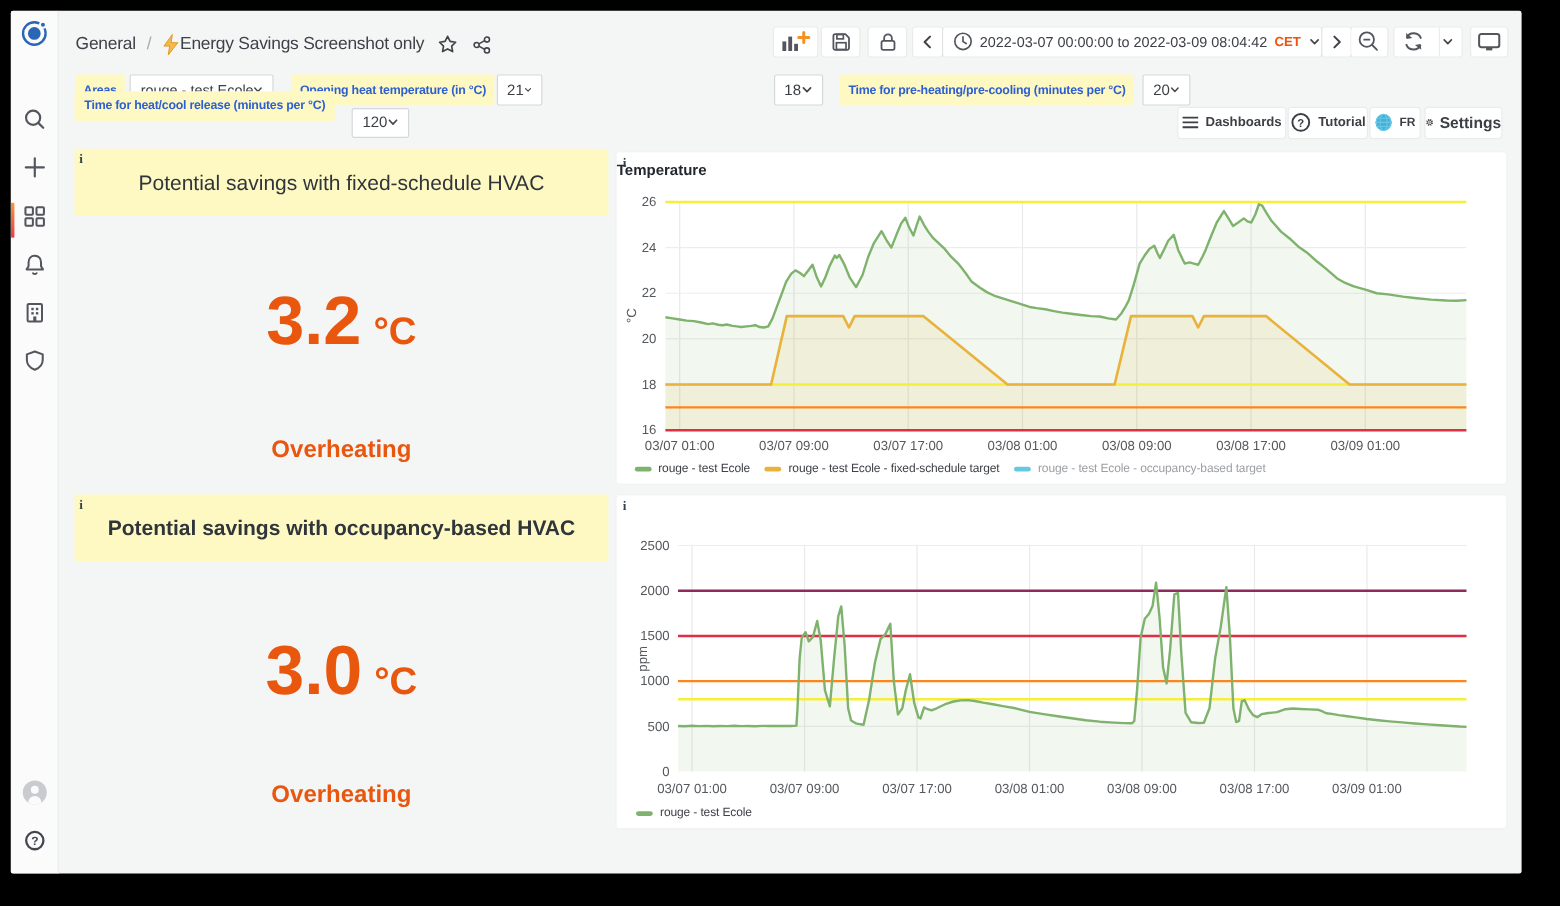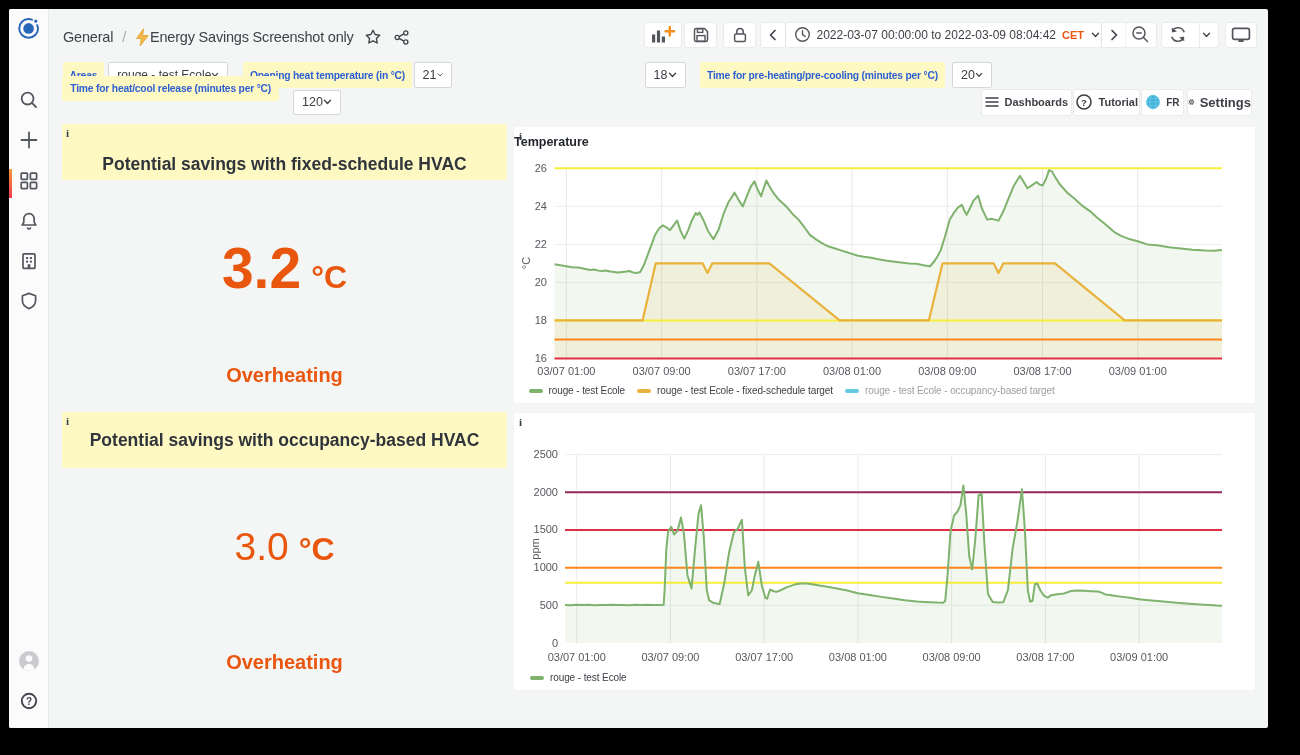--- a/index.html
+++ b/index.html
@@ -236,30 +236,30 @@
         <line x1="3.38" y1="5.54" x2="1.16" y2="4.64" stroke="#3c3f45" stroke-width="1.7"></line>
         <line x1="5.48" y1="3.41" x2="4.54" y2="1.20" stroke="#3c3f45" stroke-width="1.7"></line>
         <line x1="8.46" y1="3.38" x2="9.36" y2="1.16" stroke="#3c3f45" stroke-width="1.7"></line>
         <line x1="10.59" y1="5.48" x2="12.80" y2="4.54" stroke="#3c3f45" stroke-width="1.7"></line>
       </svg>
       <span style="margin-left:5px">Settings</span>
     </div>
 
 <div class="wbox" style="left:53px;top:115px;width:445px;height:56px"></div>
 <div class="info" style="left:57px;top:118px">i</div>
-<div class="abs" style="left:53px;top:127px;width:445px;height:56px;display:flex;align-items:center;justify-content:center;font-size:17.5px;font-weight:bold;color:#30353b;white-space:nowrap">Potential savings with fixed-schedule HVAC</div>
+<div class="abs" style="left:53px;top:115px;width:445px;height:56px;display:flex;align-items:center;justify-content:center;font-size:17.5px;font-weight:normal;color:#30353b;white-space:nowrap">Potential savings with fixed-schedule HVAC</div>
 <div class="abs" style="left:53px;top:226px;width:445px;text-align:center;color:#e9560e">
  <span style="font-size:57px;font-weight:bold">3.2</span><span style="font-size:32px;font-weight:bold;margin-left:10px">°C</span></div>
 <div class="abs" style="left:53px;top:355px;width:445px;text-align:center;color:#e9560e;font-size:20px;font-weight:bold">Overheating</div>
 
 <div class="wbox" style="left:53px;top:403px;width:445px;height:56px"></div>
 <div class="info" style="left:57px;top:406px">i</div>
 <div class="abs" style="left:53px;top:403px;width:445px;height:56px;display:flex;align-items:center;justify-content:center;font-size:17.5px;font-weight:bold;color:#30353b;white-space:nowrap">Potential savings with occupancy-based HVAC</div>
 <div class="abs" style="left:53px;top:516px;width:445px;text-align:center;color:#e9560e">
- <span style="font-size:39px;font-weight:normal">3.0</span><span style="font-size:32px;font-weight:bold;margin-left:10px">°C</span></div>
+ <span style="font-size:58px;font-weight:bold">3.0</span><span style="font-size:32px;font-weight:bold;margin-left:10px">°C</span></div>
 <div class="abs" style="left:53px;top:642px;width:445px;text-align:center;color:#e9560e;font-size:20px;font-weight:bold">Overheating</div>
 
 <div class="panel" style="left:504px;top:117px;width:743px;height:278px">
  <div class="ttl" style="top:8px">Temperature</div>
  <div class="info" style="left:5px;top:3px">i</div>
  <div class="abs" style="left:0;top:0"><svg width="743" height="278">
 <style>.ax{font:11px "Liberation Sans",sans-serif;fill:#55585d}</style>
 <line x1="52.4" y1="41" x2="52.4" y2="231.5" stroke="#e8e9ea" stroke-width="1"></line>
           <line x1="147.63" y1="41" x2="147.63" y2="231.5" stroke="#e8e9ea" stroke-width="1"></line>
           <line x1="242.85" y1="41" x2="242.85" y2="231.5" stroke="#e8e9ea" stroke-width="1"></line>

